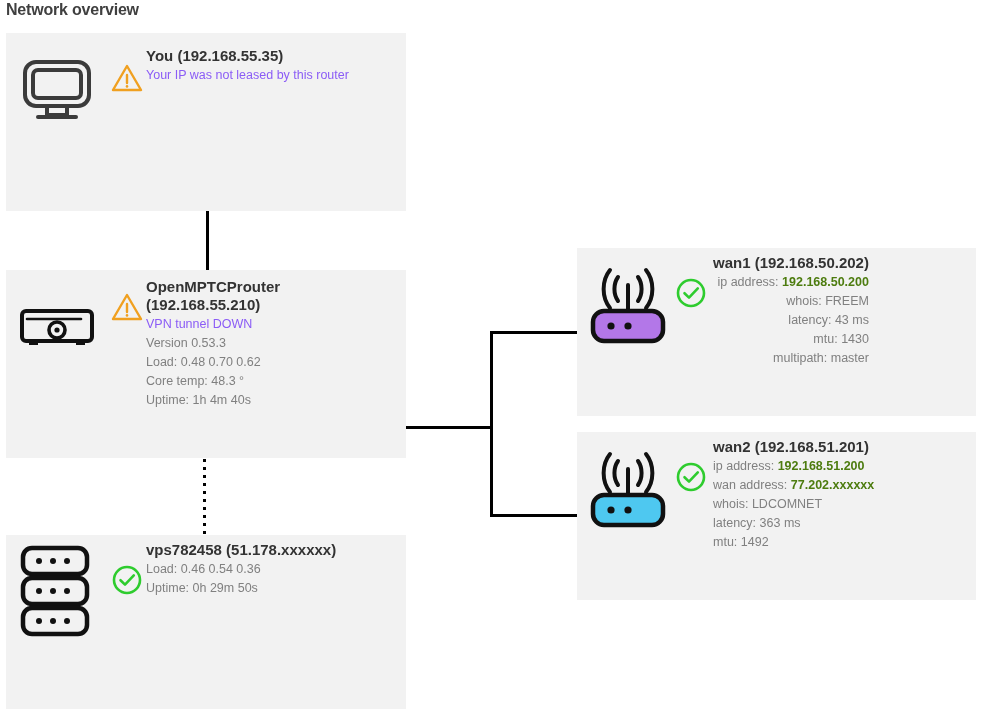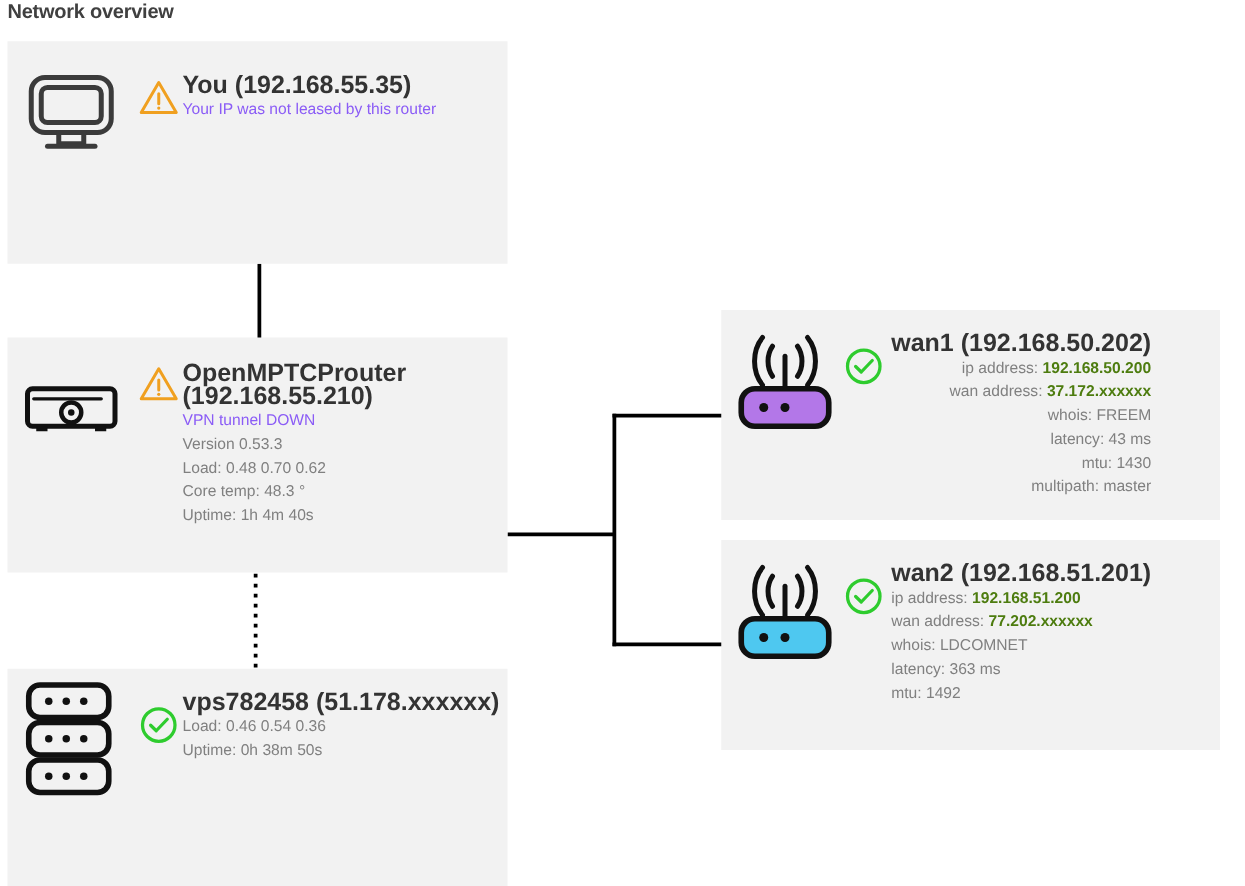--- a/index.html
+++ b/index.html
@@ -60,25 +60,25 @@
     align-items: center;
     justify-content: center;
   }
 
   .node-body {
     position: absolute;
     top: 13px;
   }
 
   .node-title {
-    font-size: 20px;
+    font-size: 15px;
     font-weight: bold;
     color: #333333;
     line-height: 18px;
-    margin: 12px 0 1px 0;
+    margin: 0 0 1px 0;
     white-space: pre-line;
   }
 
   .node-line {
     font-size: 12.5px;
     color: #808080;
     line-height: 19px;
     white-space: nowrap;
   }
   .node-line b {
@@ -212,21 +212,21 @@
   <div class="node-status">
     <svg width="32" height="32" viewBox="0 0 32 32">
       <circle cx="16" cy="16" r="13" fill="none" stroke="#2ecc2e" stroke-width="2.6"></circle>
       <path d="M9.5 16.2 L14 20.6 L22.8 11.4" fill="none" stroke="#2ecc2e" stroke-width="2.6" stroke-linecap="round" stroke-linejoin="round"></path>
     </svg>
   </div>
 
   <div class="node-body">
     <div class="node-title">vps782458 (51.178.xxxxxx)</div>
     <div class="node-line">Load: 0.46 0.54 0.36</div>
-    <div class="node-line">Uptime: 0h 38m 50s</div>
+    <div class="node-line">Uptime: 0h 29m 50s</div>
   </div>
 </div>
 
 <div class="node" id="node-wan1">
   <div class="node-icon">
     <svg width="82" height="84" viewBox="0 0 82 84">
       <g fill="none" stroke="#111111" stroke-width="4" stroke-linecap="round">
         <line x1="41" y1="22" x2="41" y2="50"></line>
         <path d="M31 14 a14 18 0 0 0 0 24"></path>
         <path d="M51 14 a14 18 0 0 1 0 24"></path>
@@ -242,21 +242,20 @@
   <div class="node-status">
     <svg width="32" height="32" viewBox="0 0 32 32">
       <circle cx="16" cy="16" r="13" fill="none" stroke="#2ecc2e" stroke-width="2.6"></circle>
       <path d="M9.5 16.2 L14 20.6 L22.8 11.4" fill="none" stroke="#2ecc2e" stroke-width="2.6" stroke-linecap="round" stroke-linejoin="round"></path>
     </svg>
   </div>
 
   <div class="node-body">
     <div class="node-title">wan1 (192.168.50.202)</div>
     <div class="node-line"><span>ip address: </span><b>192.168.50.200</b></div>
-    <div class="node-line"><span>wan address: </span><b>37.172.xxxxxx</b></div>
     <div class="node-line">whois: FREEM</div>
     <div class="node-line">latency: 43 ms</div>
     <div class="node-line">mtu: 1430</div>
     <div class="node-line">multipath: master</div>
   </div>
 </div>
 
 <div class="node" id="node-wan2">
   <div class="node-icon">
     <svg width="82" height="84" viewBox="0 0 82 84">

